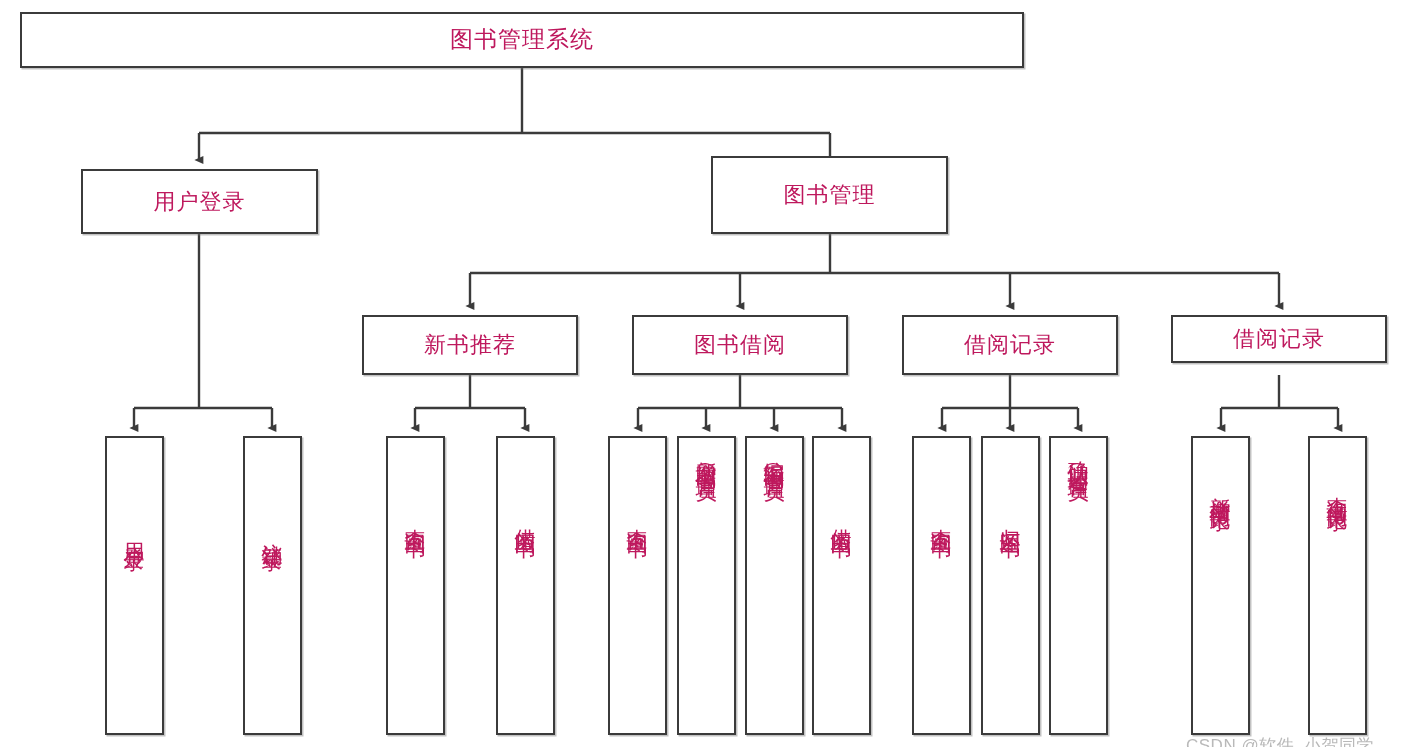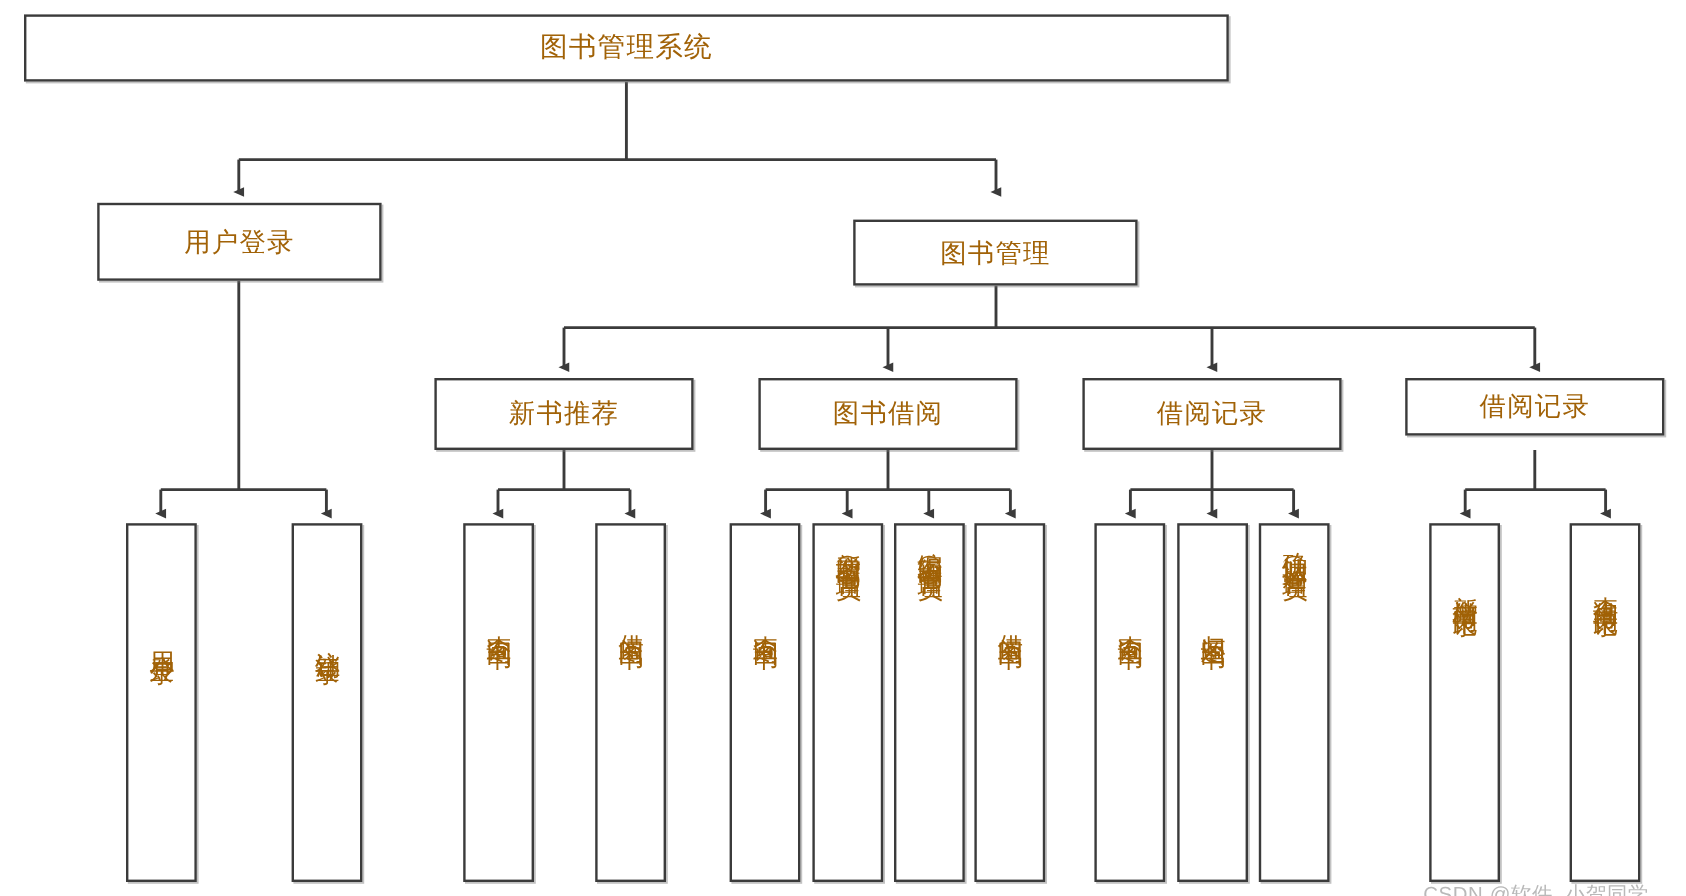--- a/index.html
+++ b/index.html
@@ -30,21 +30,21 @@
     position: absolute;
     box-sizing: border-box;
     border: 2px solid #3b3b3b;
     background: #ffffff;
     display: flex;
     align-items: center;
     justify-content: center;
     box-shadow: 1.5px 1.5px 0 rgba(120,120,120,0.45);
   }
   .node .label {
-    color: #a16207;
+    color: #be185d;
     text-align: center;
     line-height: 1.18;
     white-space: nowrap;
   }
   
   .node.h .label {
     font-size: 22px;
     letter-spacing: 1px;
   }
   .node.root .label {
@@ -129,21 +129,21 @@
     </g>
   </svg>
 
   <div class="node h root" style="left:20px; top:12px; width:1004px; height:56px;">
     <span class="label">图书管理系统</span>
   </div>
 
   <div class="node h" style="left:81px; top:169px; width:237px; height:65px;">
     <span class="label">用户登录</span>
   </div>
-  <div class="node h" style="left:711px; top:183px; width:237px; height:55px;font-family:Liberation Serif, serif;">
+  <div class="node h" style="left:711px; top:156px; width:237px; height:78px;font-family:Liberation Serif, serif;">
     <span class="label">图书管理</span>
   </div>
 
   <div class="node h" style="left:632px; top:315px; width:216px; height:60px;">
     <span class="label">图书借阅</span>
   </div>
   <div class="node h" style="left:362px; top:315px; width:216px; height:60px;">
     <span class="label">新书推荐</span>
   </div>
   <div class="node h" style="left:902px; top:315px; width:216px; height:60px;">

